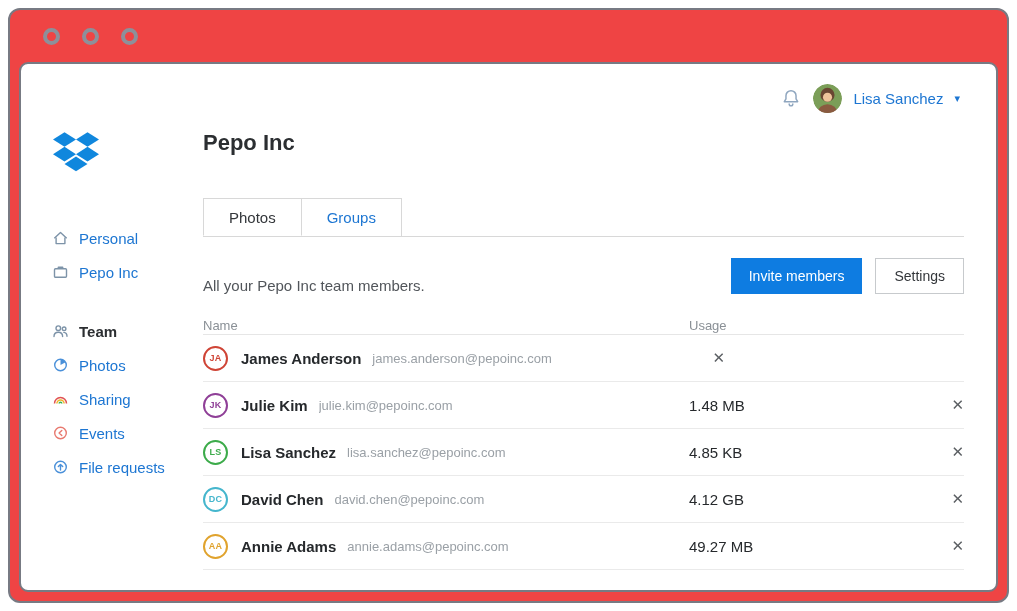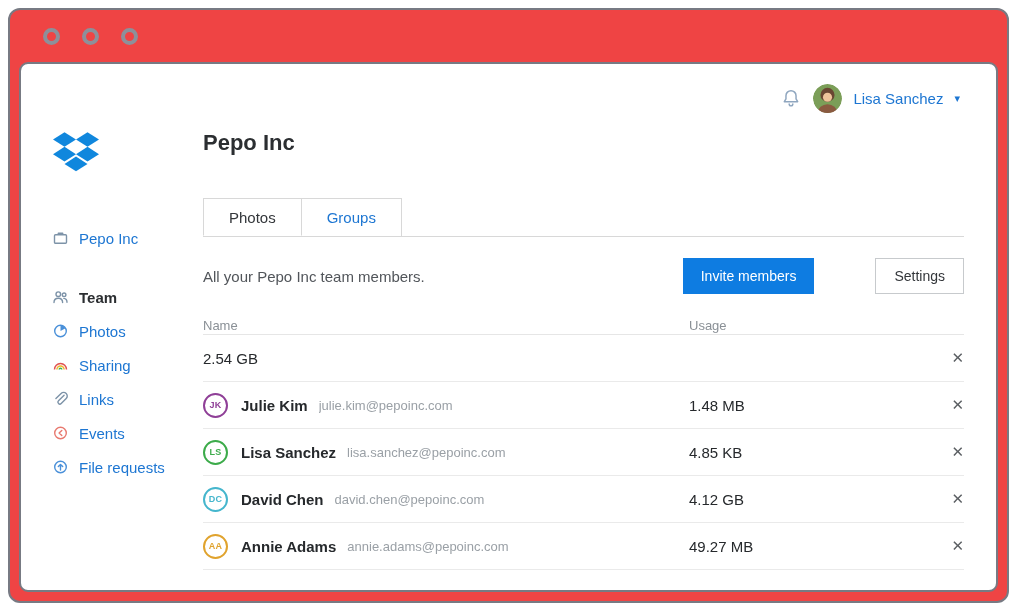--- a/index.html
+++ b/index.html
@@ -33,21 +33,21 @@
   .nav-item { display: flex; align-items: center; gap: 10px; height: 34px; color: var(--link-blue, #1d76d2); font-size: 15px; cursor: pointer; }
   .nav-item.active { color: #2b2e31; font-weight: bold; margin-top: 25px; cursor: default; }
   .nav-item .ic { width: 18px; display: flex; justify-content: center; flex-shrink: 0; }
   
   .content { flex: 1; min-width: 0; padding-top: 14px; }
   .page-title { font-size: 22px; font-weight: bold; color: #2b2e31; }
   .tabs { margin-top: 42px; display: flex; border-bottom: 1px solid #d8d8d8; }
   .tab { height: 38px; line-height: 37px; padding: 0 25px; font-size: 15px; }
   .tab.active { border: 1px solid #d8d8d8; border-bottom: 1px solid #fff; margin-bottom: -1px; background: #fff; color: #33363a; cursor: default; }
   .tab.inactive { border-top: 1px solid #d8d8d8; border-right: 1px solid #d8d8d8; color: var(--link-blue, #1d76d2); cursor: pointer; }
-  .toolbar { display: flex; align-items: center; margin-top: 21px; gap: 48px; }
+  .toolbar { display: flex; align-items: flex-end; margin-top: 21px; }
   .desc { flex: 1; color: #51555a; font-size: 15px; }
   .btn-primary { background: var(--button-blue, #0e7ce1); color: #fff; border: 1px solid var(--button-blue, #0e7ce1); border-radius: 0; font-size: 14px; font-family: inherit; padding: 9px 17px; cursor: pointer; }
   .btn-secondary { background: #fff; color: #33363a; border: 1px solid #c7cacd; border-radius: 0; font-size: 14px; font-family: inherit; padding: 9px 18px; margin-left: 13px; cursor: pointer; }
   
   .table { margin-top: 24px; }
   .thead { display: flex; font-size: 13px; color: #8a9096; padding-bottom: 1px; border-bottom: 1px solid #e6e6e6; }
   .cell-name { width: 486px; display: flex; align-items: center; min-width: 0; }
   .cell-usage { flex: 1; font-size: 15px; color: #26292c; }
   .cell-x { width: 36px; text-align: right; }
   .thead .cell-usage { font-size: 13px; color: #8a9096; }
@@ -99,20 +99,29 @@
           <svg width="46" height="43" viewBox="0 0 42 39" fill="#1087dd">
             <path d="M10.5 0 L0 6.7 l10.5 6.7 L21 6.7 Z"></path>
             <path d="M31.5 0 L21 6.7 l10.5 6.7 L42 6.7 Z"></path>
             <path d="M0 20.1 l10.5 6.7 L21 20.1 L10.5 13.4 Z"></path>
             <path d="M21 20.1 l10.5 6.7 L42 20.1 L31.5 13.4 Z"></path>
             <path d="M10.5 29 L21 35.7 l10.5 -6.7 L21 22.3 Z"></path>
           </svg>
         </span>
 
         <div class="nav">
+          <div class="nav-item">
+            <span class="ic">
+              <svg width="17" height="16" viewBox="0 0 16 16" fill="none" stroke="#7d93a8" stroke-width="1.4" stroke-linejoin="round">
+                <path d="M1.8 8.2 L8 2.4 L14.2 8.2"></path>
+                  <path d="M3.6 7.6 V13.6 H12.4 V7.6"></path>
+              </svg>
+            </span>
+            <span>Personal</span>
+          </div>
 
           <div class="nav-item">
             <span class="ic">
               <svg width="17" height="16" viewBox="0 0 16 16" fill="none" stroke="#7d93a8" stroke-width="1.4" stroke-linejoin="round">
                 <rect x="2" y="4.8" width="12" height="8.4" rx="1"></rect>
                   <path d="M5.8 4.8 V3.2 h4.4 v1.6"></path>
               </svg>
             </span>
             <span>Pepo Inc</span>
           </div>
@@ -143,28 +152,20 @@
             <span class="ic">
               <svg width="17" height="16" viewBox="0 0 16 16" fill="none" stroke-width="1.5">
                 <path d="M2 12.5 a6 6 0 0 1 12 0" stroke="#e05252"></path>
                 <path d="M4.4 12.5 a3.6 3.6 0 0 1 7.2 0" stroke="#f0b429"></path>
                 <path d="M6.7 12.5 a1.3 1.3 0 0 1 2.6 0" stroke="#3eb34f"></path>
               </svg>
             </span>
             <span>Sharing</span>
           </div>
 
-          <div class="nav-item">
-            <span class="ic">
-              <svg width="17" height="16" viewBox="0 0 16 16" fill="none" stroke="#7d93a8" stroke-width="1.4" stroke-linecap="round">
-                <path d="M11.6 4.2 L6 9.8 a1.9 1.9 0 0 0 2.7 2.7 l5 -5 a3.6 3.6 0 0 0 -5.1 -5.1 L3.4 7.6"></path>
-              </svg>
-            </span>
-            <span>Links</span>
-          </div>
 
           <div class="nav-item">
             <span class="ic">
               <svg width="17" height="16" viewBox="0 0 16 16" fill="none" stroke="#e8796f" stroke-width="1.4" stroke-linecap="round" stroke-linejoin="round">
                 <circle cx="8" cy="8" r="5.8"></circle>
                 <path d="M9.3 5.4 L6.6 8 l2.7 2.6"></path>
               </svg>
             </span>
             <span>Events</span>
           </div>
@@ -196,21 +197,25 @@
         </div>
 
         <div class="table">
           <div class="thead">
             <div class="cell-name">Name</div>
             <div class="cell-usage">Usage</div>
             <div class="cell-x"></div>
           </div>
 
           <div class="trow">
-            <div class="cell-usage">2.54 GB</div>
+            <div class="cell-name">
+              <span class="badge" style="color: rgb(207, 68, 54);">JA</span>
+              <span class="mname">James Anderson</span>
+              <span class="memail">james.anderson@pepoinc.com</span>
+            </div>
             <div class="cell-x"><span class="close-btn">✕</span></div>
           </div>
 
           <div class="trow">
             <div class="cell-name">
               <span class="badge" style="color: rgb(143, 63, 151);">JK</span>
               <span class="mname">Julie Kim</span>
               <span class="memail">julie.kim@pepoinc.com</span>
             </div>
             <div class="cell-usage">1.48 MB</div>

